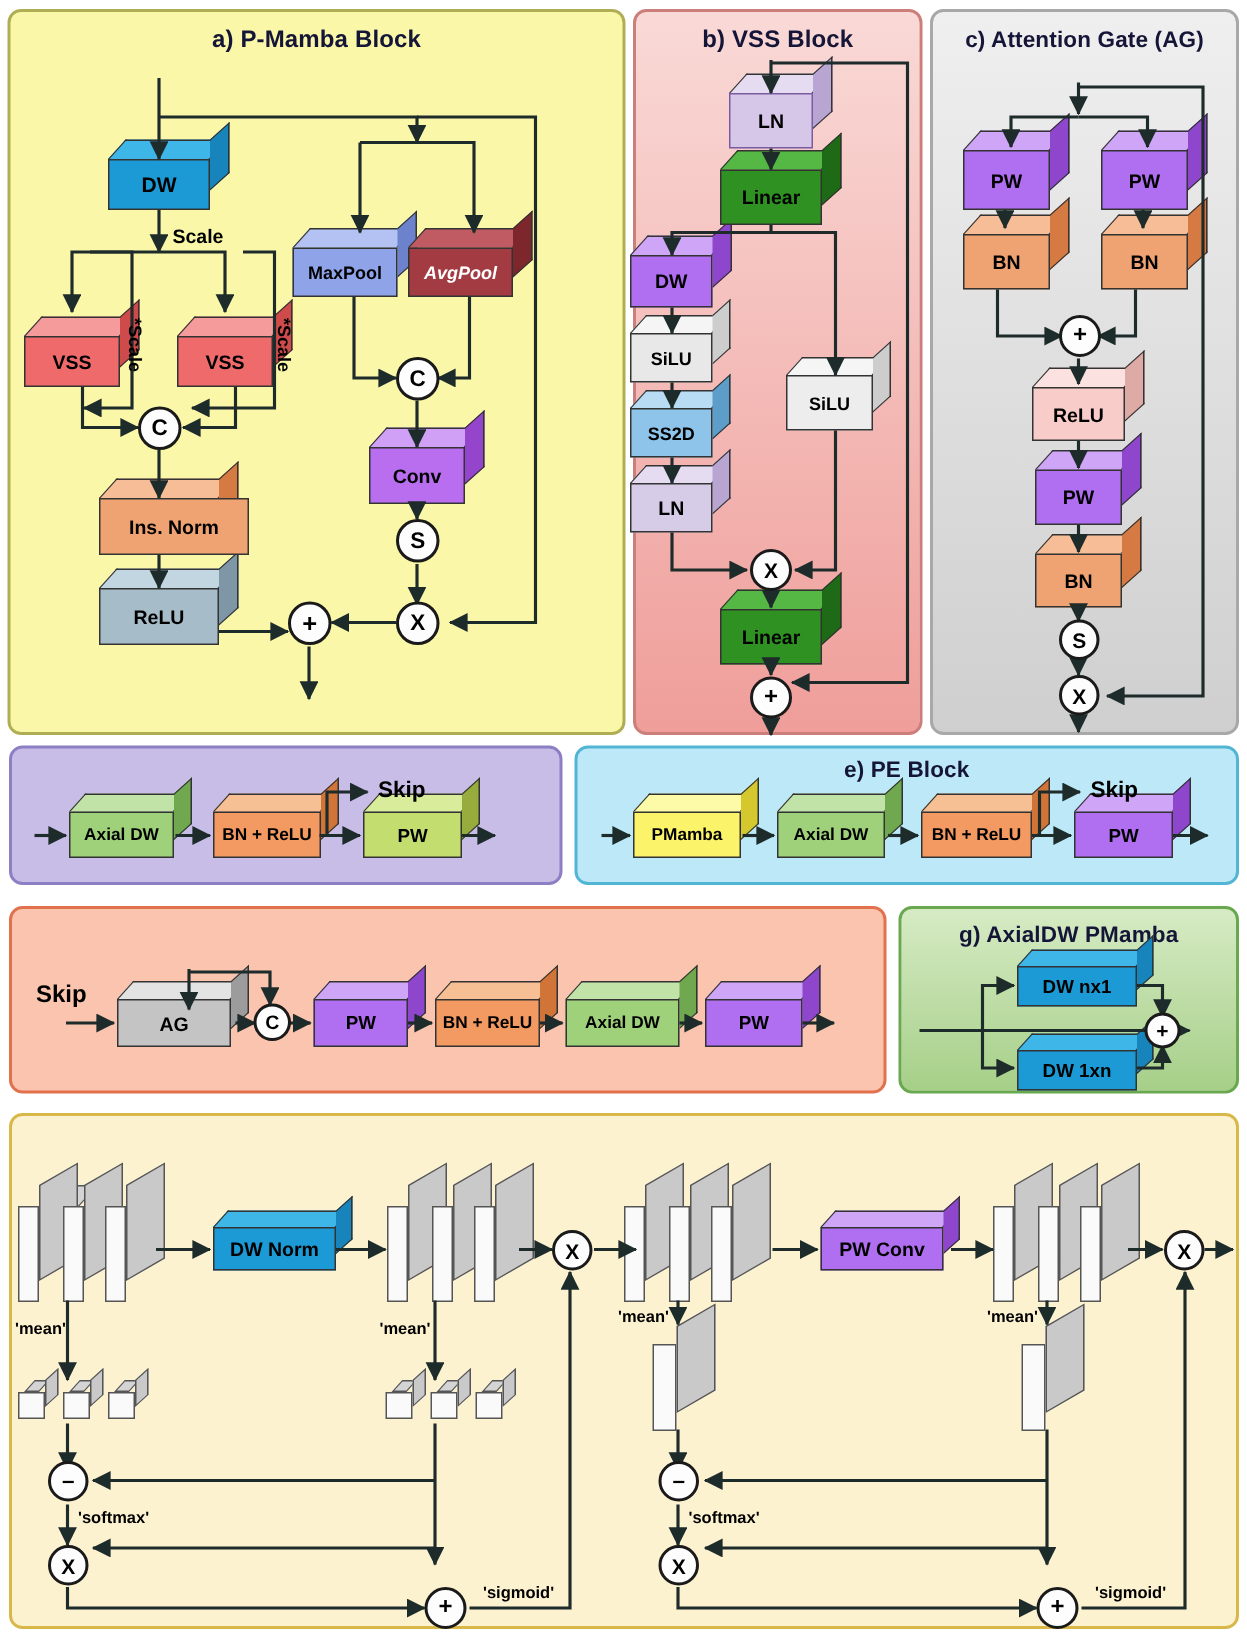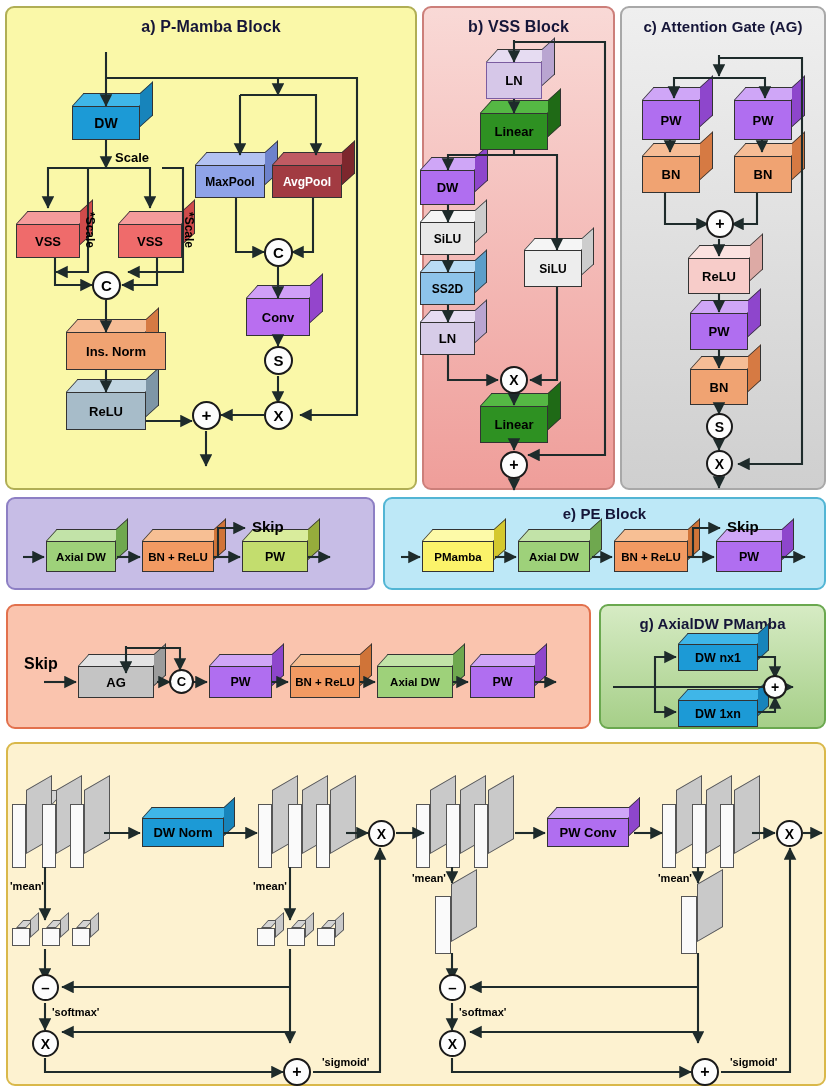--- a/index.html
+++ b/index.html
@@ -111,21 +111,21 @@
     <div class="face" style="background:#ef6b6b;font-size:13px;">VSS</div>
   </div>
   <div class="lbl rot" style="left:196px;top:212px;font-size:12px;">*Scale</div>
 
   <div class="box" style="left:195px;top:165px;width:70px;height:33px;">
     <div class="top" style="left:0;top:-13px;width:70px;height:13px;background:#b3c2f2;transform:skewX(-42deg);transform-origin:bottom left;"></div>
     <div class="side" style="left:70px;top:-13px;width:13px;height:33px;background:#6d82cc;transform:skewY(-42deg);transform-origin:top left;"></div>
     <div class="face" style="background:#8fa3e8;font-size:12px;">MaxPool</div>
   </div>
 
-  <div class="box" style="left:272px;top:165px;width:70px;height:33px;">
+  <div class="box" style="left:272px;top:165px;width:70px;height:33px;font-style:italic;">
     <div class="top" style="left:0;top:-13px;width:70px;height:13px;background:#c05b63;transform:skewX(-42deg);transform-origin:bottom left;"></div>
     <div class="side" style="left:70px;top:-13px;width:13px;height:33px;background:#7d272d;transform:skewY(-42deg);transform-origin:top left;"></div>
     <div class="face" style="background:#a23b42;color:#fff;font-size:12px;">AvgPool</div>
   </div>
 
   <div class="box" style="left:246px;top:298px;width:64px;height:38px;">
     <div class="top" style="left:0;top:-13px;width:64px;height:13px;background:#d0a0f7;transform:skewX(-42deg);transform-origin:bottom left;"></div>
     <div class="side" style="left:64px;top:-13px;width:13px;height:38px;background:#9445cc;transform:skewY(-42deg);transform-origin:top left;"></div>
     <div class="face" style="background:#b96ef0;font-size:13px;">Conv</div>
   </div>

